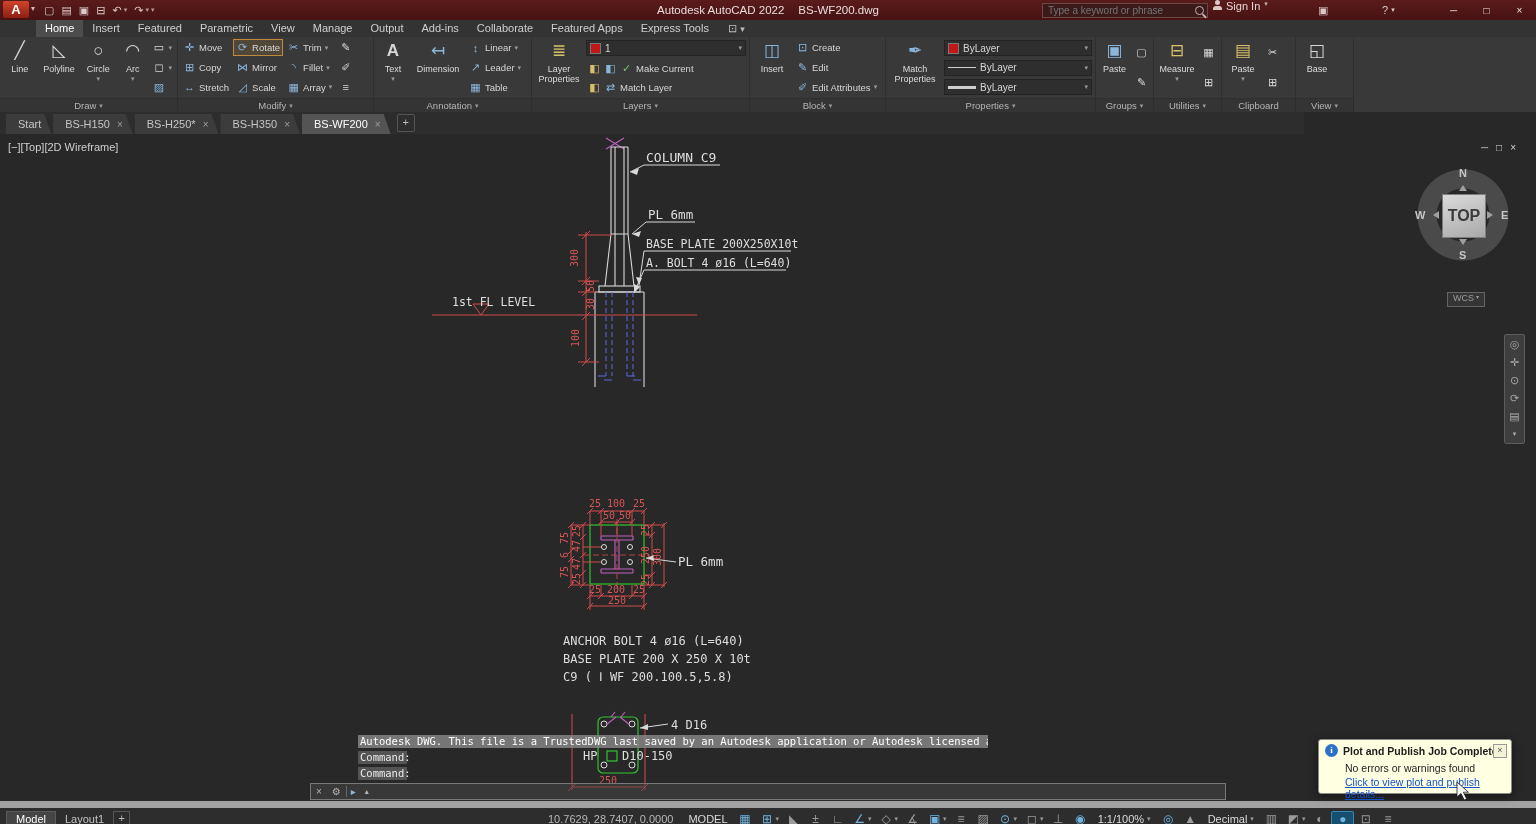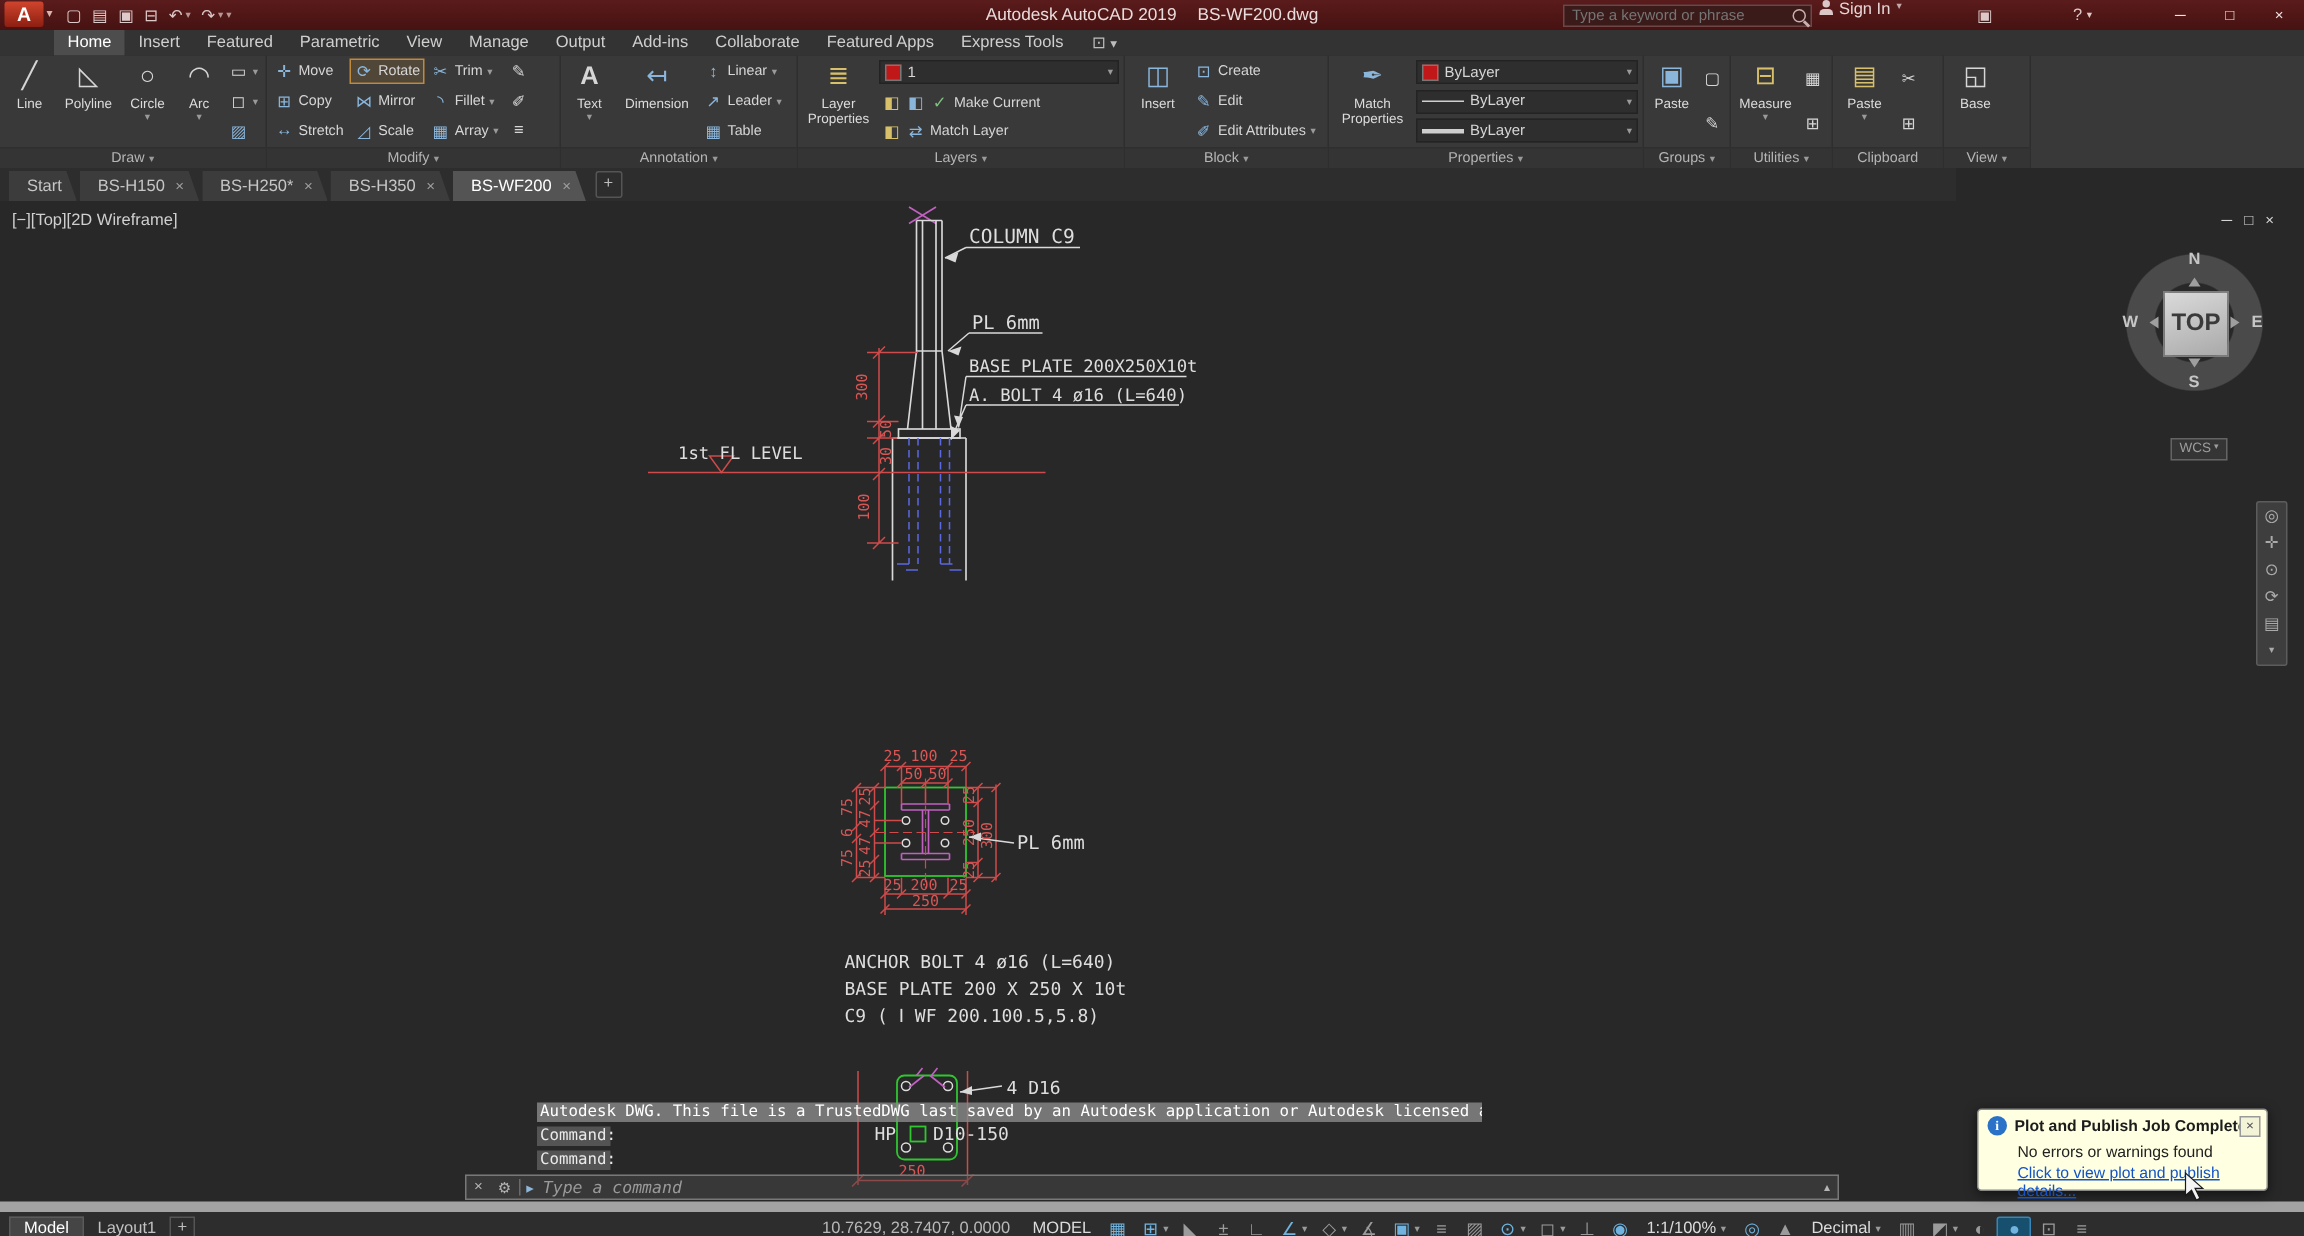--- a/index.html
+++ b/index.html
@@ -116,21 +116,21 @@
     <span class="qi">▤</span>
     <span class="qi">▣</span>
     <span class="qi">⊟</span>
     <span class="qi">↶</span>
     <span class="qc">▾</span>
     <span class="qi">↷</span>
     <span class="qc">▾</span>
     <span class="qc">▾</span>
   </div>
   <div class="tb-title">
-    <span>Autodesk AutoCAD 2019</span>
+    <span>Autodesk AutoCAD 2022</span>
     <span>BS-WF200.dwg</span>
   </div>
   <div class="searchbox">
     <input placeholder="Type a keyword or phrase" style="">
     <span class="mag"></span>
   </div>
   <div class="signin">
     <span class="person"></span>
     <span>Sign In</span>
     <span style="font-size:7px;color:#c5a8a8">▾</span>
@@ -632,21 +632,20 @@
 </div>
 
 <div class="cl-trusted">Autodesk DWG.  This file is a TrustedDWG last saved by an Autodesk application or Autodesk licensed application.</div>
 <div class="cl-hist" style="top:751px">Command:</div>
 <div class="cl-hist" style="top:767px">Command:</div>
 <div class="cl-input">
   <span class="ci">×</span>
   <span class="ci">⚙</span>
   <span class="cl-sep"></span>
   <span class="cl-prompt">▸</span>
-  <input placeholder="Type a command" style="">
   <span class="ci" style="font-size:8px">▴</span>
 </div>
 
 <div class="statusbar">
   <div class="sb-left">
     <span class="sb-model">Model</span>
     <span class="sb-layout">Layout1</span>
     <span class="sb-plus">+</span>
   </div>
   <div class="sb-right">

